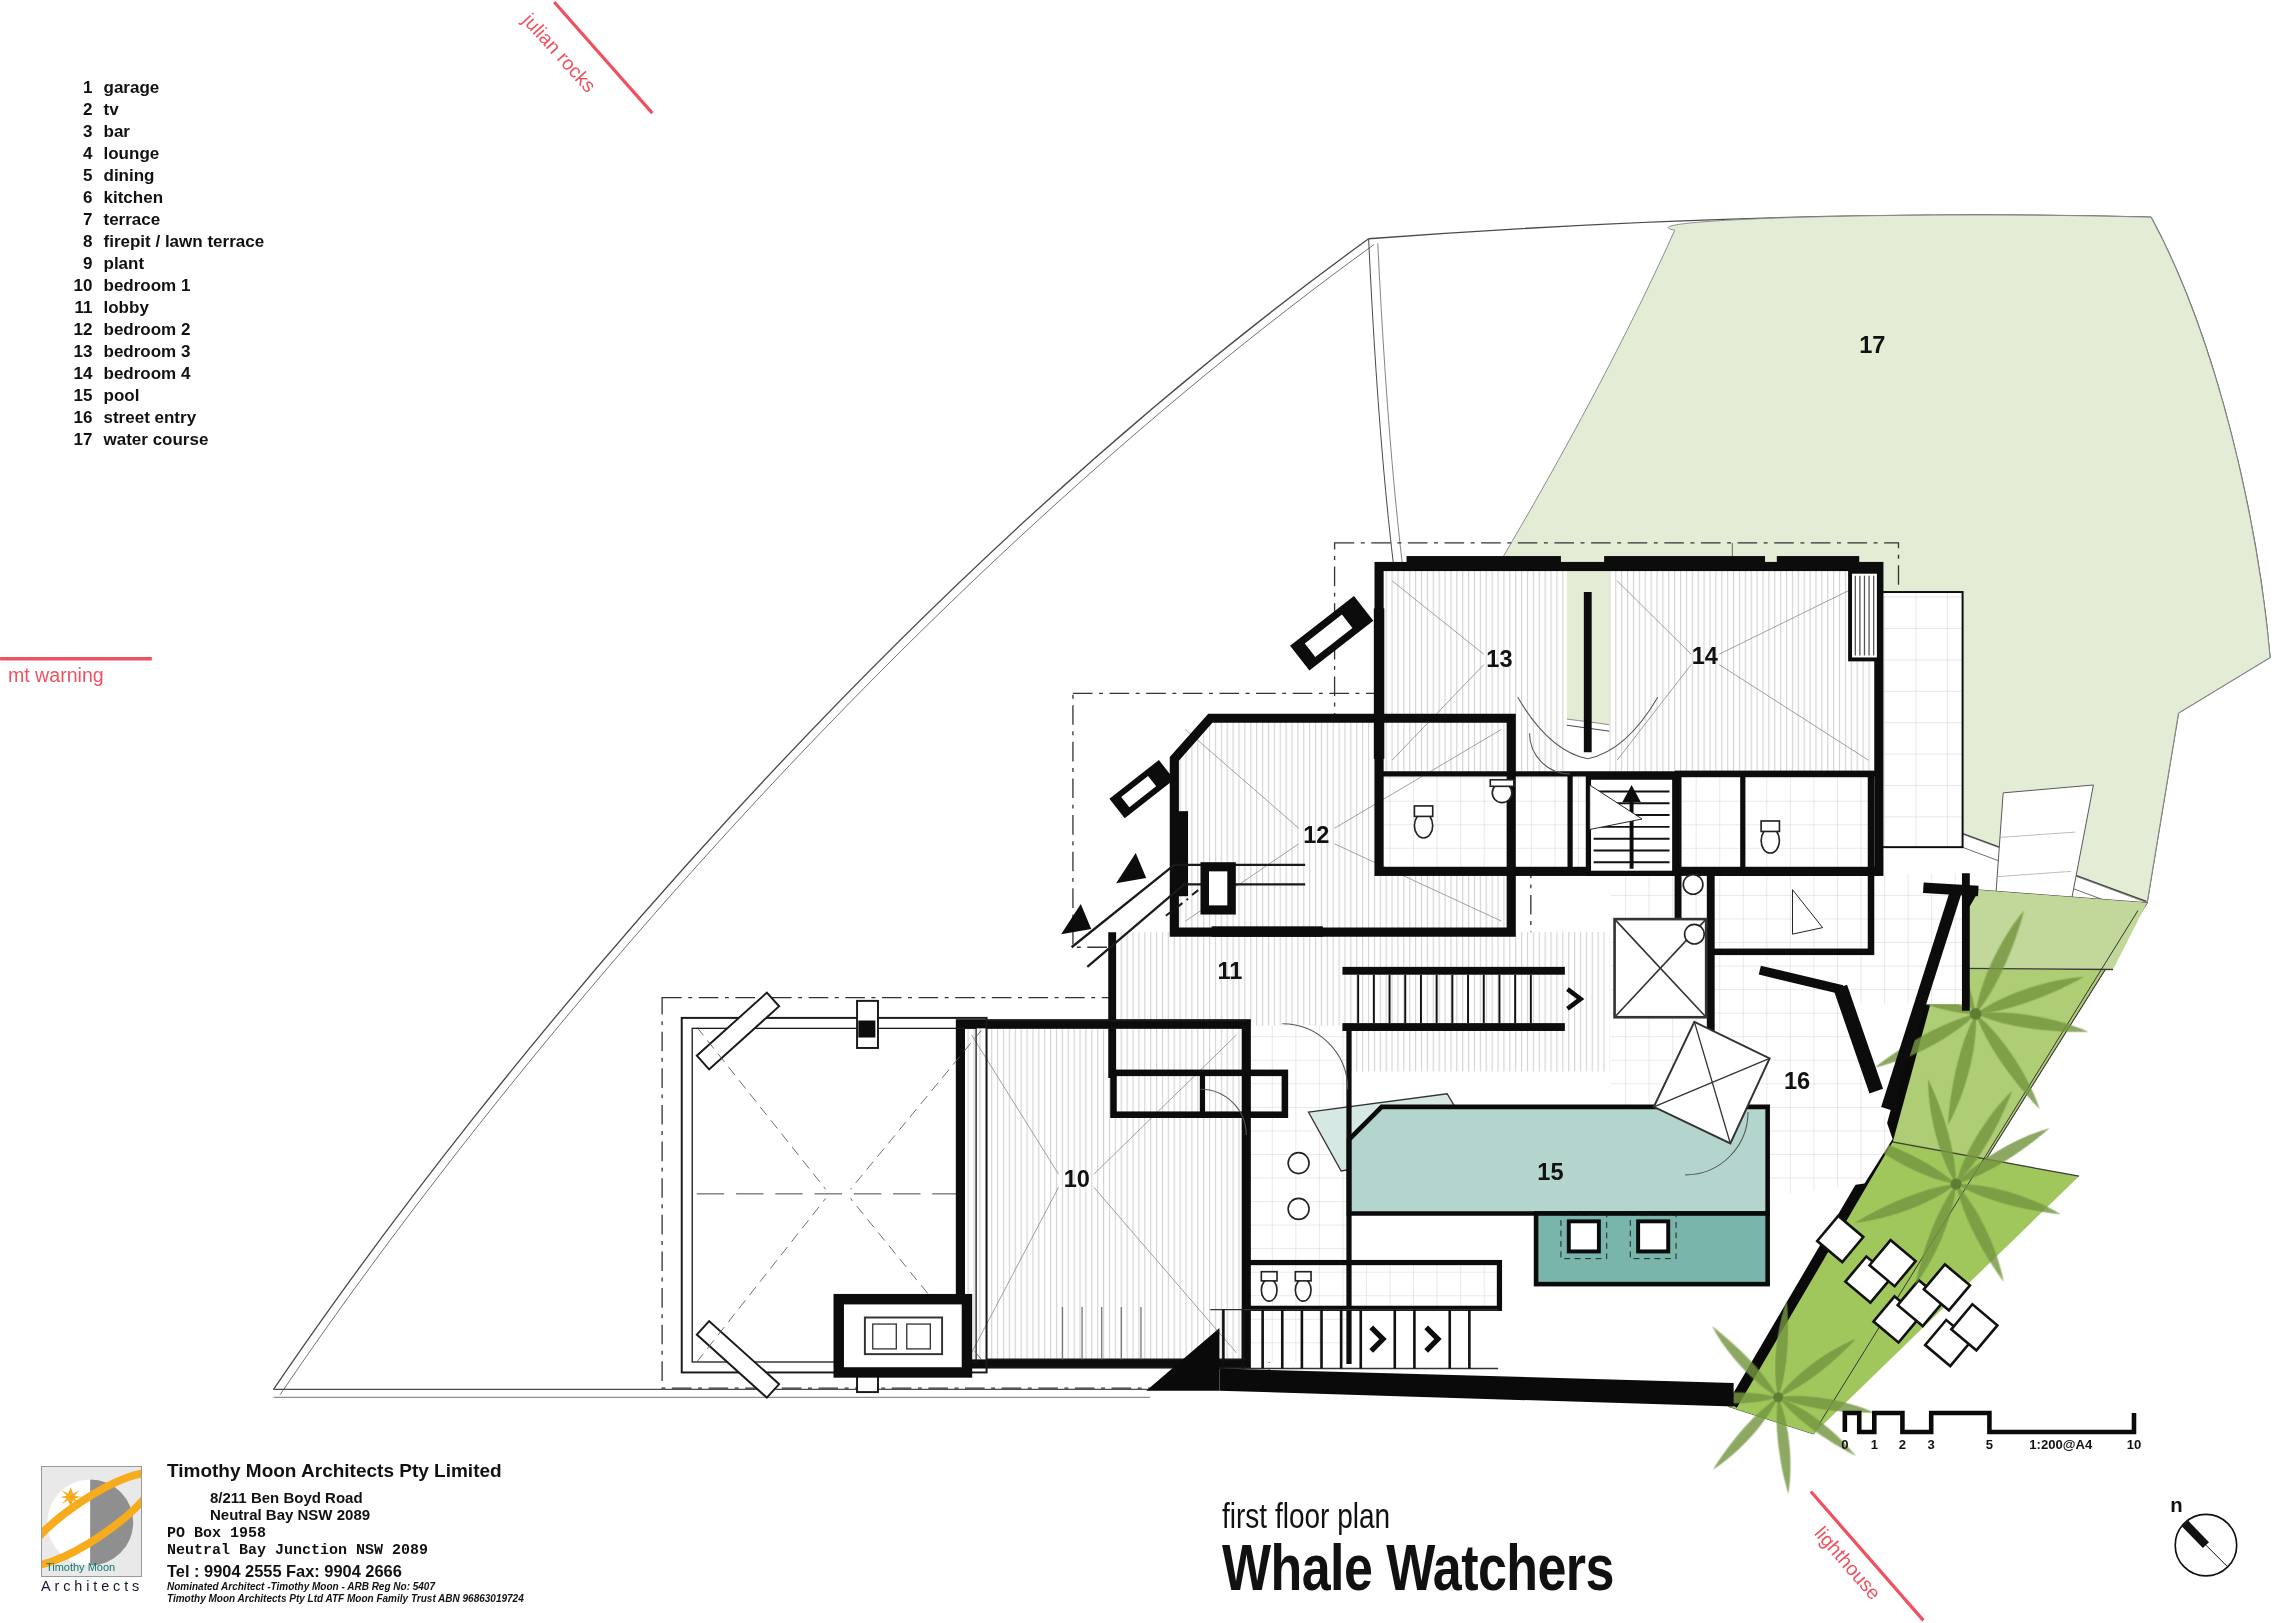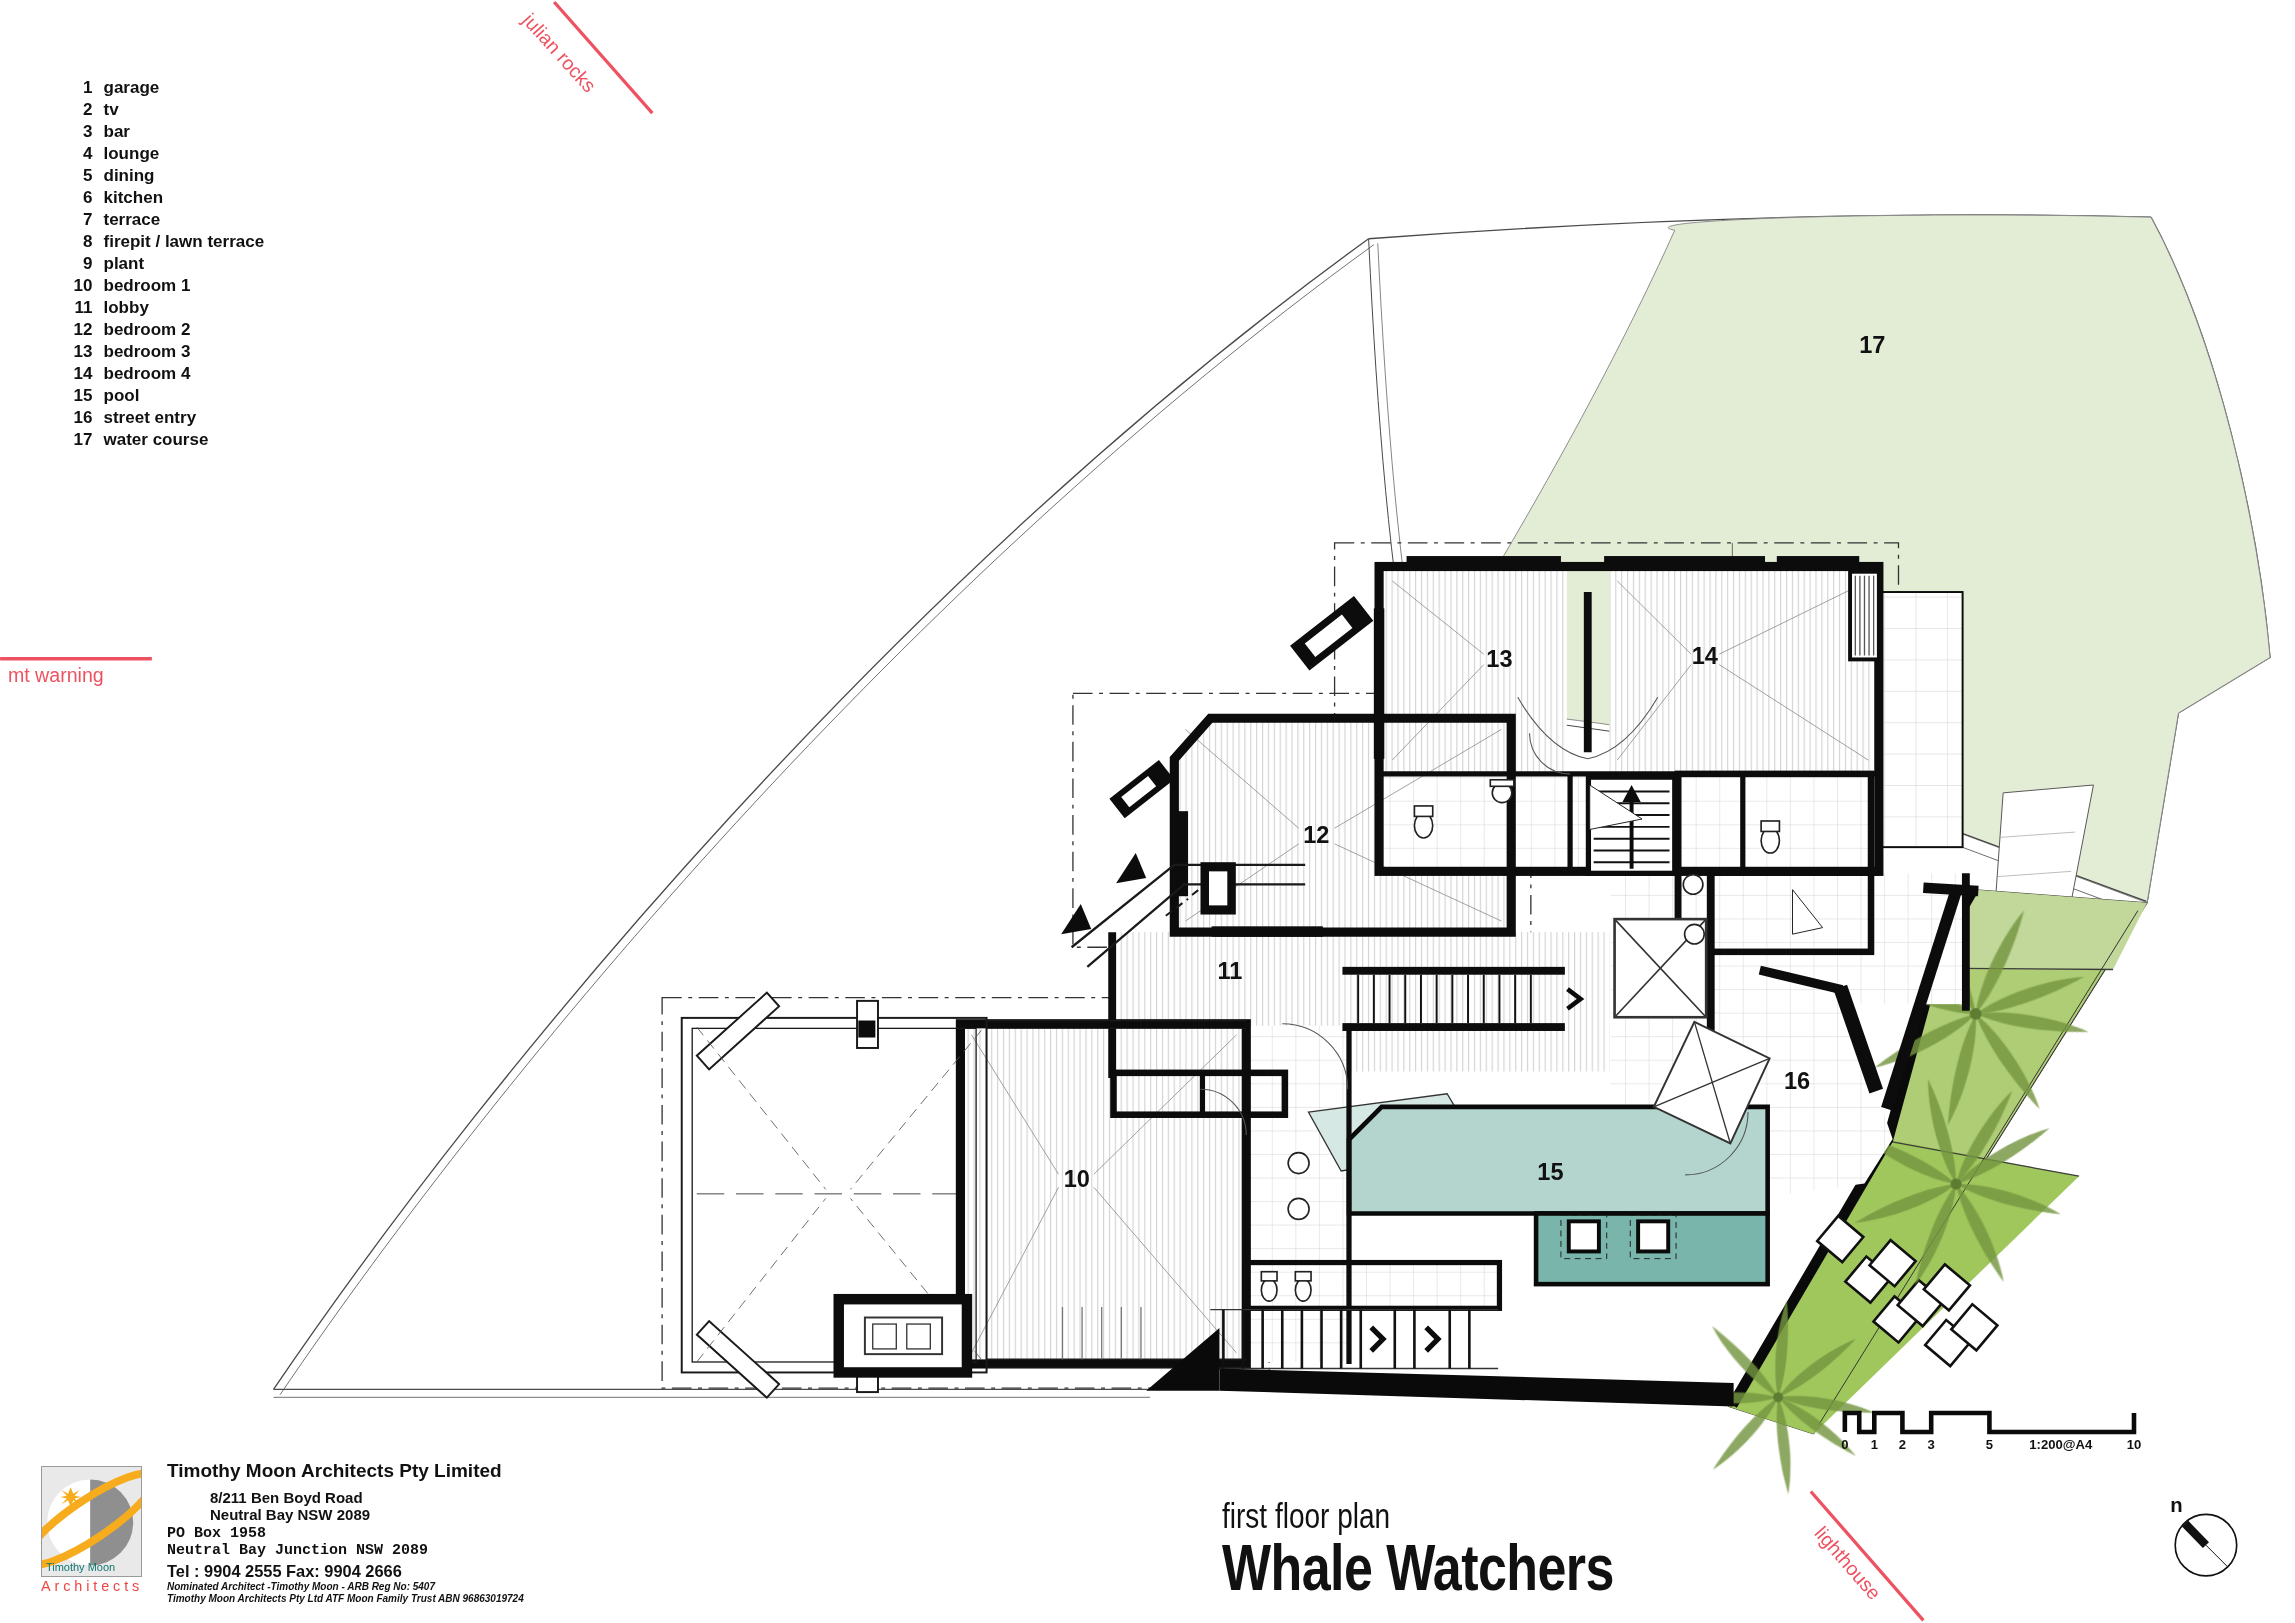--- a/index.html
+++ b/index.html
@@ -24,21 +24,21 @@
   
   .tb{font-weight:700;}
   .tb-firm{left:167px;top:1460px;font-size:19px;}
   .tb-addr{left:167px;top:1489px;font-size:15px;line-height:17px;margin-left:43px;}
   .tb-po{left:167px;top:1525px;font-size:15px;line-height:17px;font-family:Liberation Mono, monospace;}
   .tb-tel{left:167px;top:1562px;font-size:16.4px;}
   .tb-fine{left:167px;top:1581px;font-size:10px;line-height:11.8px;font-style:italic;}
   .logo-box{left:41px;top:1466px;width:99px;height:109px;background:#e9e9e9;
             border:1.3px solid #9a9a9a;overflow:hidden;}
   .logo-name{left:3.9px;bottom:2.6px;font-size:11px;color:#0f766e;position:absolute;white-space:nowrap;}
-  .logo-sub{left:41px;top:1578px;font-size:14.4px;color:#ef4444;letter-spacing:3.9px;white-space:nowrap;}
+  .logo-sub{left:41px;top:1578px;font-size:14.4px;color:#0f172a;letter-spacing:3.9px;white-space:nowrap;}
 </style>
 </head>
 <body>
 
 <svg class="abs" style="left:0;top:0" width="2295" height="1623" viewBox="0 0 3508 2481">
   <defs>
     <pattern id="hatch" width="9" height="9" patternUnits="userSpaceOnUse">
       <rect width="9" height="9" fill="#ffffff"></rect>
       <line x1="4" y1="0" x2="4" y2="9" stroke="#b0b0b0" stroke-width="1"></line>
     </pattern>

